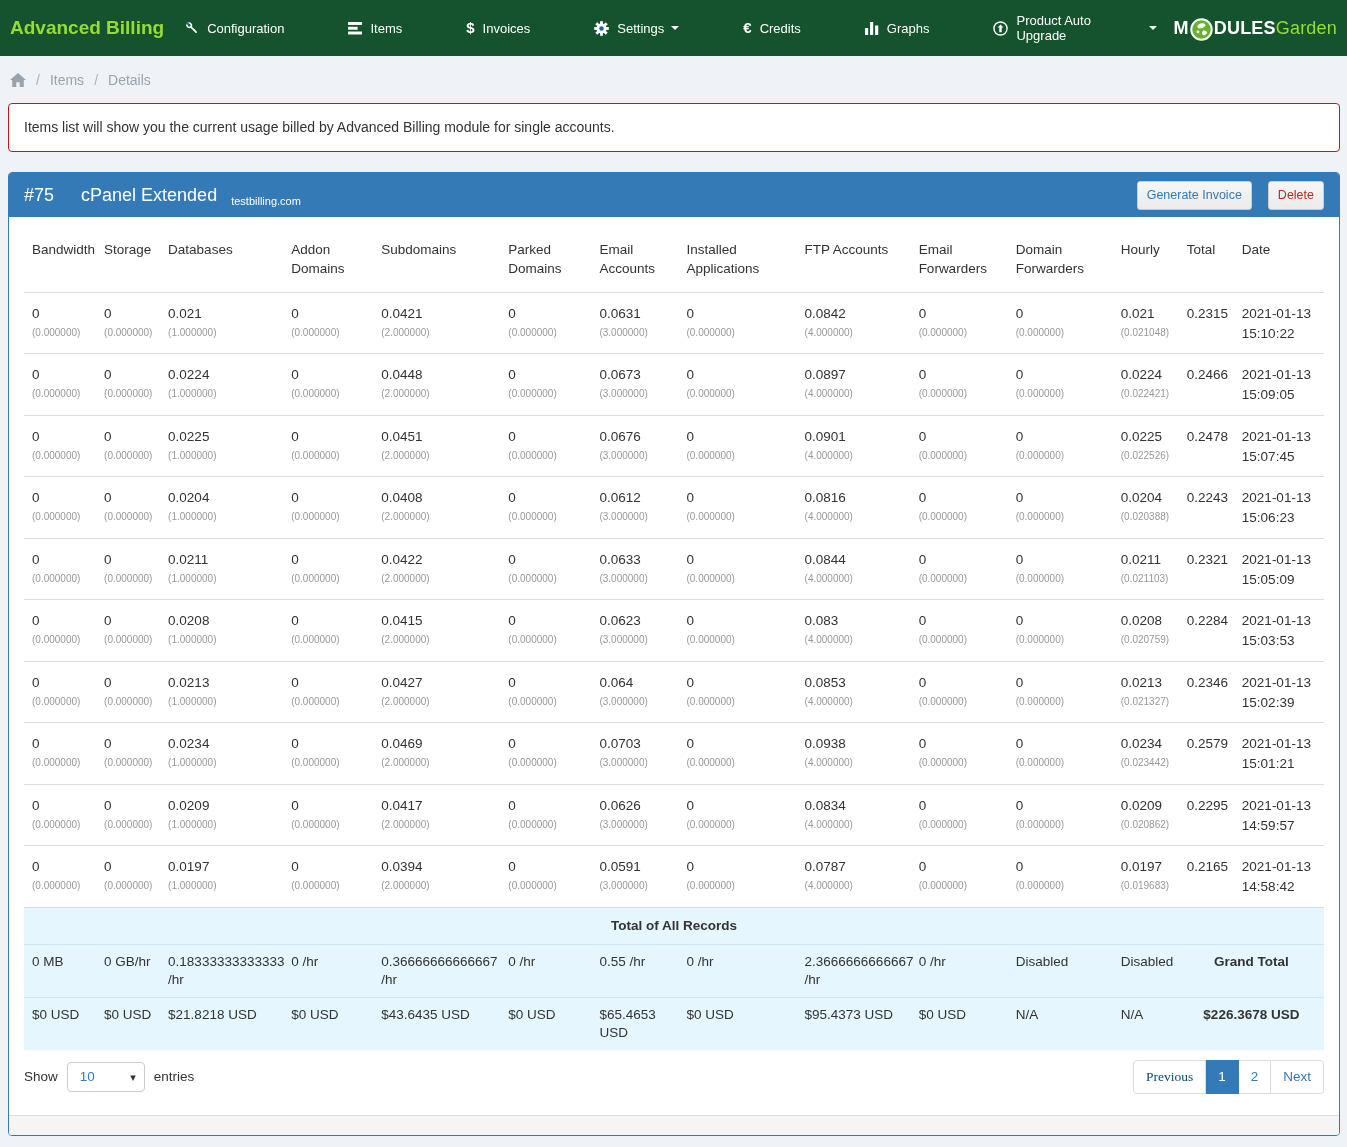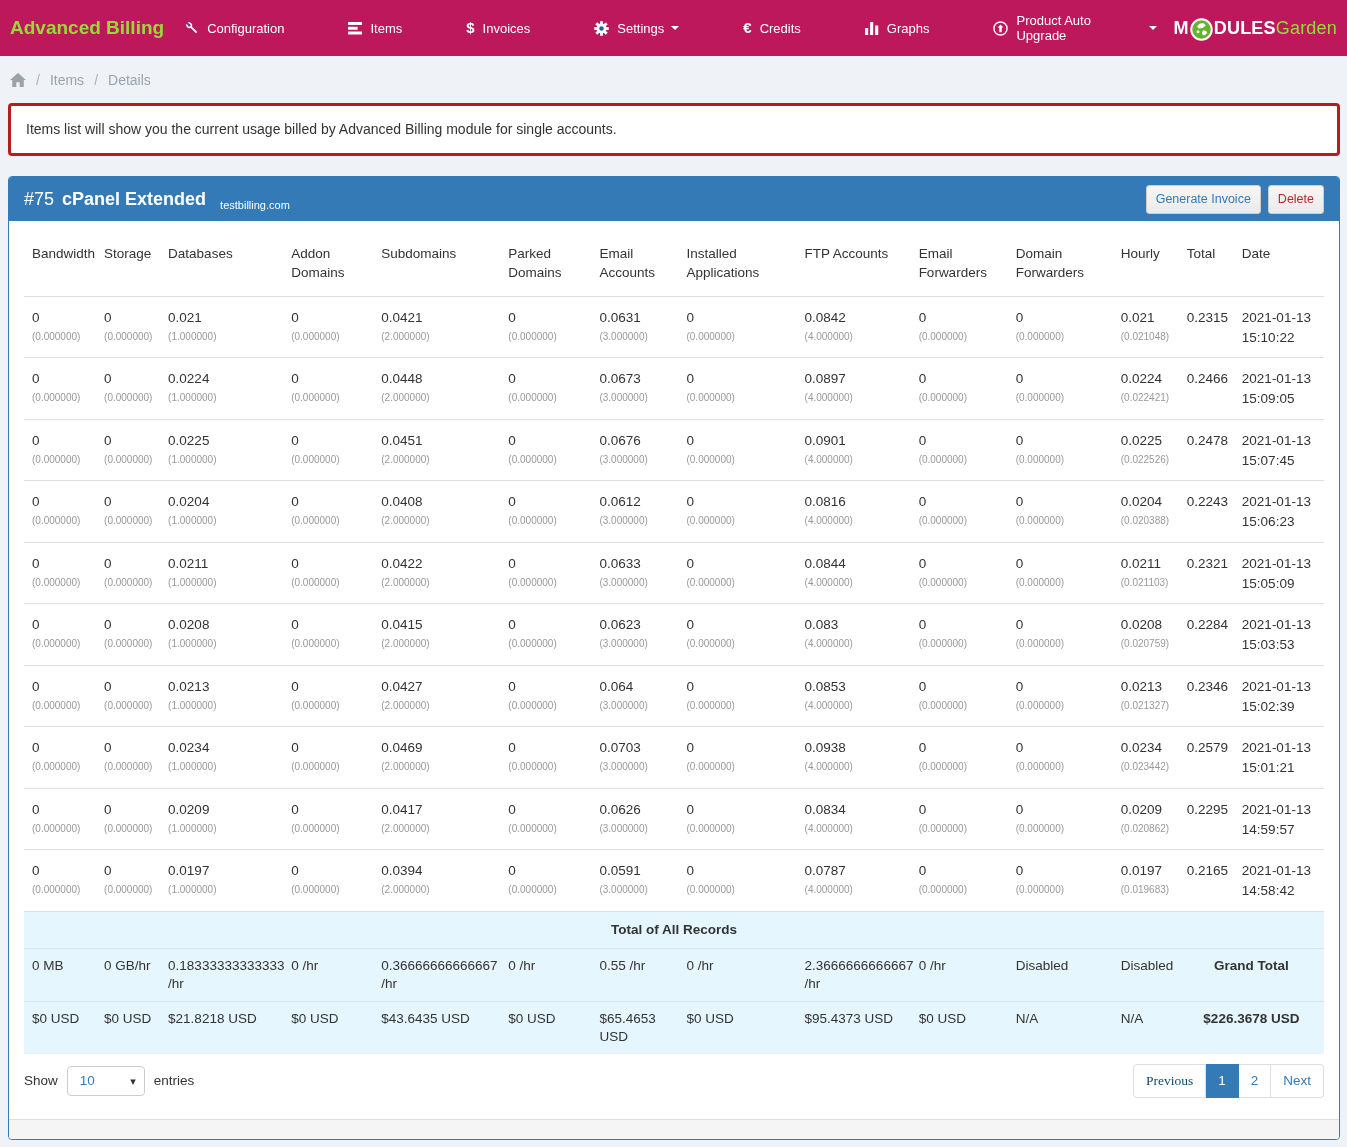--- a/index.html
+++ b/index.html
@@ -1,42 +1,42 @@
 <!DOCTYPE html>
 <html><head>
 <meta charset="utf-8">
 <style>
   * { margin:0; padding:0; box-sizing:border-box; }
   body { background:#eff3f8; font-family:"Liberation Sans", sans-serif; width:1347px; }
   
-  .navbar { height:56px; background:#be185d; display:flex; align-items:center; padding:0 10px; }
+  .navbar { height:56px; background:#14532d; display:flex; align-items:center; padding:0 10px; }
   .brand { color:#97db37; font-size:19px; font-weight:bold; margin-right:4px; white-space:nowrap; }
   .nav { display:flex; align-items:center; height:100%;gap:30px; }
   .nav-item { display:inline-flex; align-items:center; color:#fff; font-size:13px; padding:0 17px; cursor:pointer; height:100%; }
   .nav-icon { display:inline-flex; align-items:center; margin-right:8px; }
   .nav-icon .glyph { font-size:15px; font-weight:bold; line-height:14px; }
   .caret { width:0; height:0; border-left:4px solid transparent; border-right:4px solid transparent; border-top:4px solid #fff; margin-left:7px; }
   .logo { margin-left:auto; display:flex; align-items:center; font-size:18px; letter-spacing:0.2px; }
   .lg-globe svg { width:23px; height:23px; }
   .lg-white { color:#fff; font-weight:bold; }
   .lg-garden { color:#97db37; font-weight:normal; }
   .lg-globe { margin:0 1px; display:inline-flex; position:relative; top:1px; }
   
   .breadcrumb { display:flex; align-items:center; padding:16px 10px 14px 10px; font-size:14px; color:#9aa3ac; }
   .bc-sep { margin:0 10px; color:#aab3bb; }
   .bc-item { color:#9aa3ac; }
   
-  .infobox { margin:1px 7px 0 8px; background:#fff; border:3px solid #b91c1c; border-radius:4px; padding:15px; font-size:14px; color:#333; line-height:17px; }
+  .infobox { margin:1px 7px 0 8px; background:#fff; border:1px solid #b91c1c; border-radius:4px; padding:15px; font-size:14px; color:#333; line-height:17px; }
   
   .panel { margin:20px 7px 0 8px; border:1px solid #337ab7; border-radius:4px; background:#fff; }
   .panel-heading { background:#337ab7; color:#fff; padding:0 15px; display:flex; align-items:center; height:44px; border-radius:3px 3px 0 0; }
   .p-id { font-size:18px; }
-  .p-title { font-size:18px; font-weight:bold; margin-left:8px; }
+  .p-title { font-size:18px; font-weight:normal; margin-left:27px; }
   .p-domain { font-size:11px; margin-left:14px; position:relative; top:6px; }
-  .p-buttons { margin-left:auto; display:flex; gap:7px; }
+  .p-buttons { margin-left:auto; display:flex; gap:16px; }
   .btn { font-size:12.5px; line-height:17px; padding:5px 9px; border:1px solid #ccc; border-radius:3px; background:linear-gradient(#f6f6f6,#ebebeb); color:#337ab7; font-family:inherit; cursor:pointer; }
   .btn.danger { color:#b22a2a; }
   
   .panel-body { padding:15px 15px 21px; }
   table { width:100%; border-collapse:collapse; table-layout:fixed; font-size:13.5px; color:#333; }
   th { text-align:left; font-weight:normal; vertical-align:top; padding:8px; line-height:19px; height:60px; border-bottom:1px solid #ddd; }
   tbody.rows td { padding:11px 8px 0; vertical-align:top; border-top:1px solid #ddd; height:61.5px; }
   .val { line-height:20px; }
   .sub { font-size:10px; color:#999; line-height:18px; }
   .date-cell { line-height:20px;margin-left:48px; }

